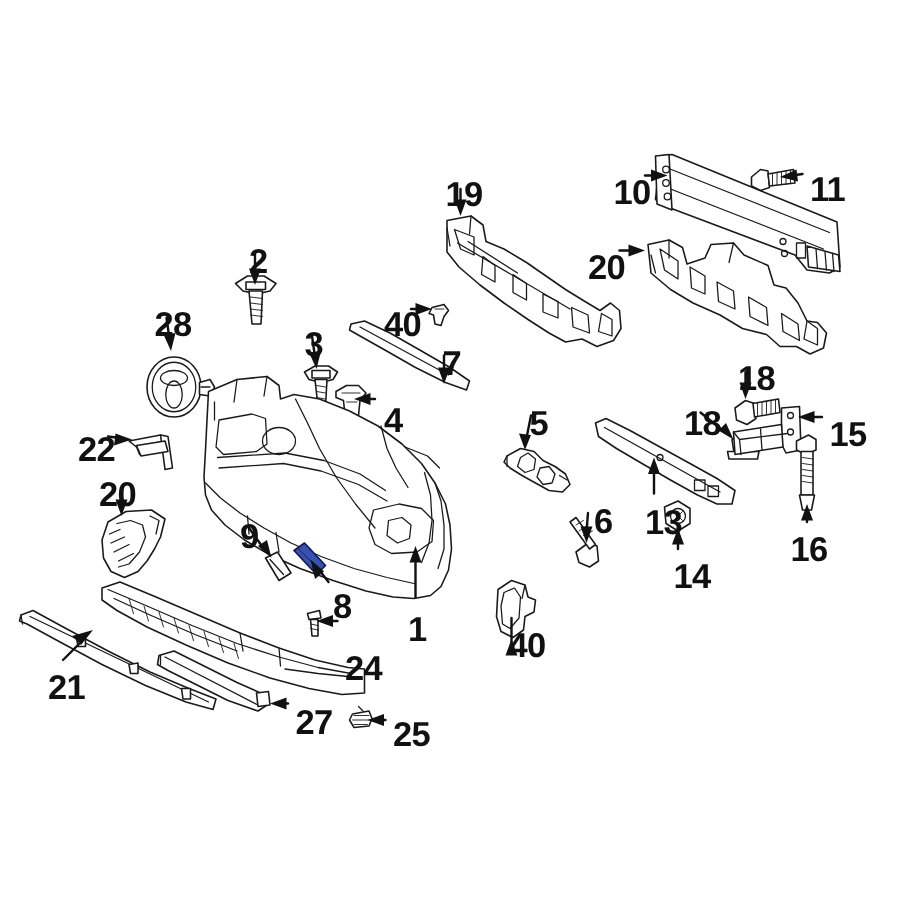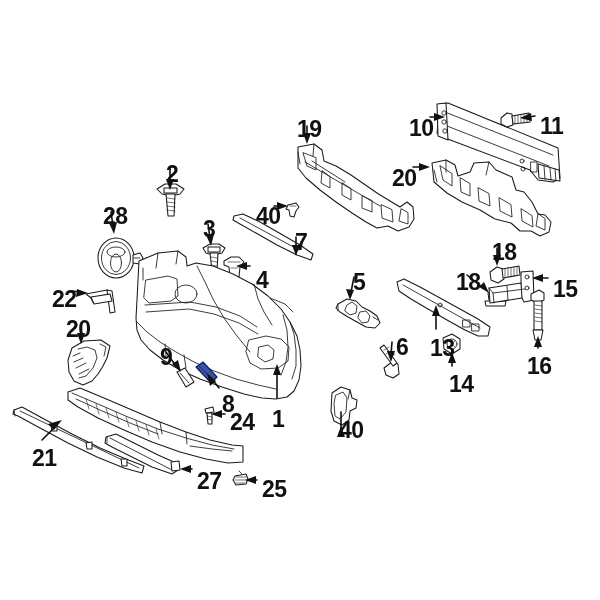--- a/index.html
+++ b/index.html
@@ -392,19 +392,19 @@
   <div class="callout" style="left:449px;top:373px">14</div>
   <div class="callout" style="left:553px;top:278px">15</div>
   <div class="callout" style="left:527px;top:355px">16</div>
   <div class="callout" style="left:492px;top:241px">18</div>
   <div class="callout" style="left:456px;top:271px">18</div>
   <div class="callout" style="left:297px;top:118px">19</div>
   <div class="callout" style="left:256px;top:205px">40</div>
   <div class="callout" style="left:339px;top:419px">40</div>
   <div class="callout" style="left:52px;top:288px">22</div>
   <div class="callout" style="left:66px;top:318px">20</div>
-  <div class="callout" style="left:230px;top:411px">24</div>
+  <div class="callout" style="left:230px;top:434px">24</div>
   <div class="callout" style="left:262px;top:478px">25</div>
   <div class="callout" style="left:32px;top:447px">21</div>
   <div class="callout" style="left:197px;top:470px">27</div>
   <div class="callout" style="left:103px;top:205px">28</div>
 
 </div>
 
 </body></html>

